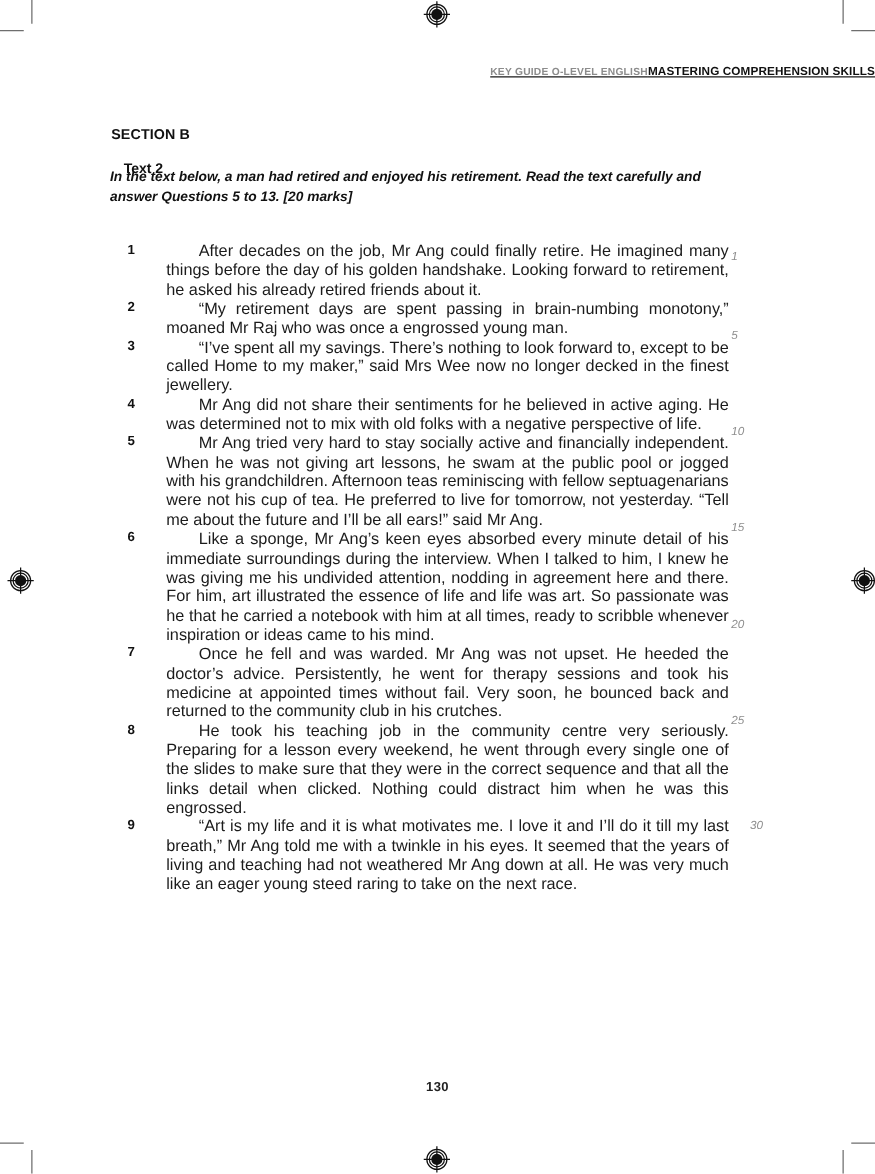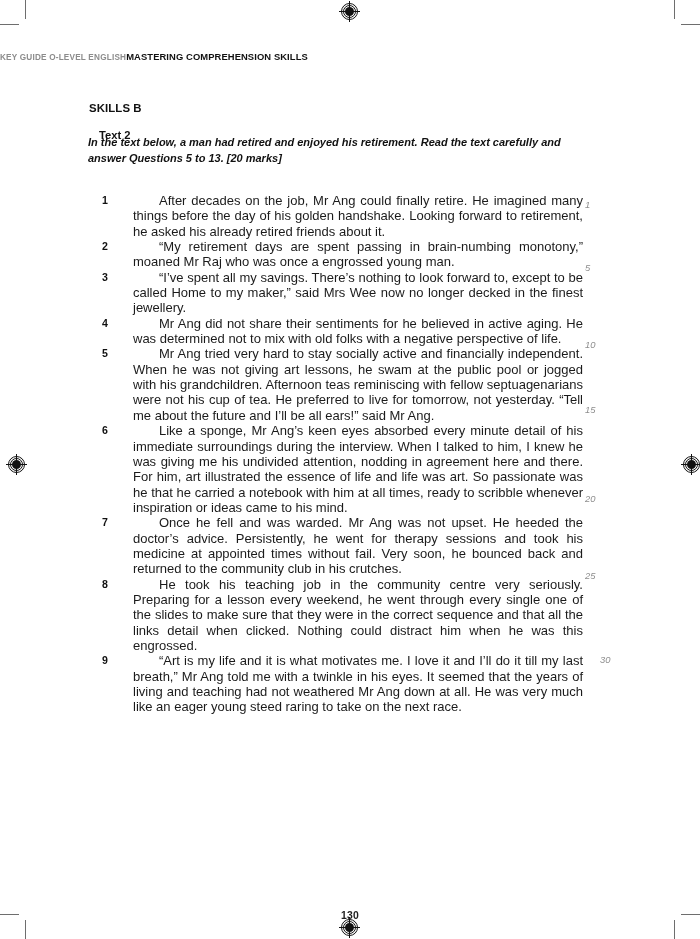--- a/index.html
+++ b/index.html
@@ -81,24 +81,25 @@
     left: 0; top: 0;
     width: 700px;
     height: 939px;
   }
 
   .running-head {
     position: absolute;
     left: 0;
     right: 0;
     top: 51px;
-    text-align: left;
+    text-align: right;
     font-size: 8.6px;
     letter-spacing: 0.25px;
     white-space: nowrap;
+    text-decoration: underline;
   }
   .rh-light {
     color: #8c8c8c;
     font-weight: 700;
     font-size: 8.2px;
     letter-spacing: 0.2px;
     font-stretch: condensed;
   }
   .rh-bold {
     color: #111111;
@@ -181,21 +182,21 @@
     font-size: 9.4px;
     font-style: italic;
     color: #8e8e8e;
     line-height: 1;
   }
 
   .folio {
     position: absolute;
     left: 0;
     right: 0;
-    top: 910px;
+    top: 865px;
     text-align: center;
     font-size: 10.4px;
     font-weight: 700;
     color: #222;
     letter-spacing: 0.3px;
   }
 </style>
 </head>
 <body>
 
@@ -228,21 +229,21 @@
       <div class="reg" style="left: 341px; top: 919px;">
         <span class="ring"></span>
         <span class="dot"></span>
       </div>
     </div>
 
   <div class="running-head">
     <span class="rh-light">KEY GUIDE O-LEVEL ENGLISH</span><span class="rh-bold">MASTERING COMPREHENSION SKILLS</span>
   </div>
 
-  <div class="section-title">SKILLS B</div>
+  <div class="section-title">SECTION B</div>
   <div class="text-label">Text 2</div>
   <div class="instructions">In the text below, a man had retired and enjoyed his retirement. Read the text carefully and answer Questions 5 to 13. [20 marks]</div>
 
   <div class="passage" id="passage">
       <div class="para">
         <div class="para-num">1</div>
         <div class="para-body">After decades on the job, Mr Ang could finally retire. He imagined many things before the day of his golden handshake. Looking forward to retirement, he asked his already retired friends about it.</div>
       </div>
       <div class="para">
         <div class="para-num">2</div>
@@ -275,21 +276,21 @@
       <div class="para">
         <div class="para-num">9</div>
         <div class="para-body">“Art is my life and it is what motivates me. I love it and I’ll do it till my last breath,” Mr Ang told me with a twinkle in his eyes. It seemed that the years of living and teaching had not weathered Mr Ang down at all. He was very much like an eager young steed raring to take on the next race.</div>
       </div>
     </div>
 
   <div class="linenums" id="linenums">
       <div class="linenum" style="top: 7px;">1</div>
       <div class="linenum" style="top: 70px;">5</div>
       <div class="linenum" style="top: 147px;">10</div>
-      <div class="linenum" style="top: 212px; text-align: center;">15</div>
+      <div class="linenum" style="top: 224px; text-align: center;">15</div>
       <div class="linenum" style="top: 301px; text-align: center;">20</div>
       <div class="linenum" style="top: 378px;">25</div>
       <div class="linenum" style="top: 462px; margin-left: 15px;">30</div>
     </div>
 
   <div class="folio">130</div>
 
 </div>
 
 </body></html>

